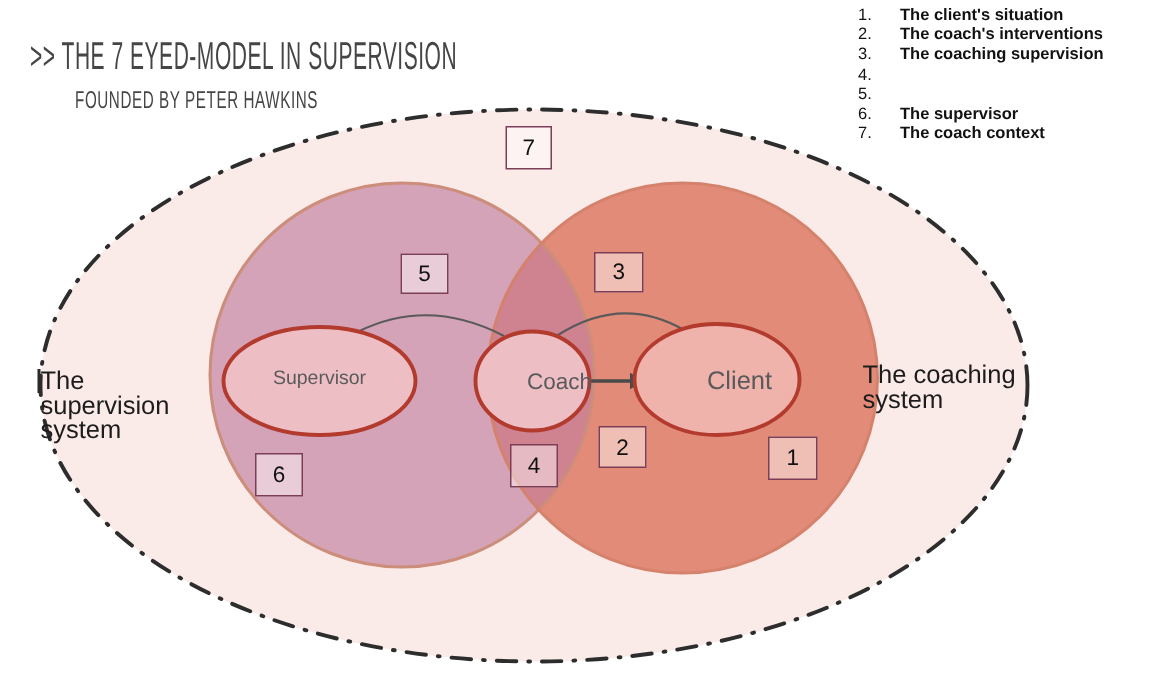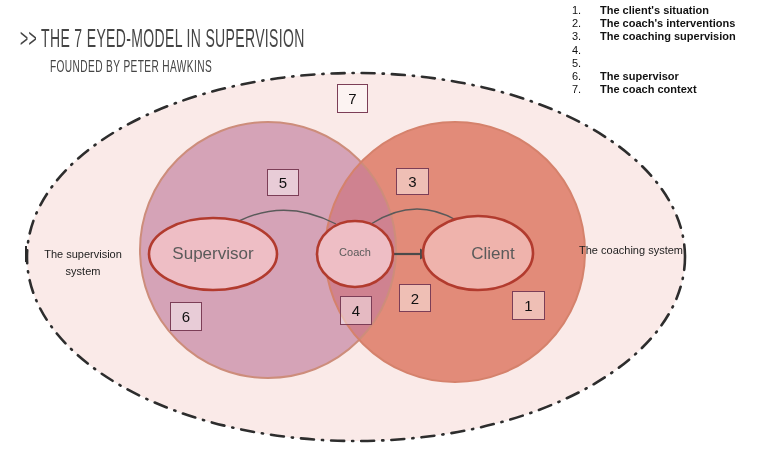--- a/index.html
+++ b/index.html
@@ -41,21 +41,21 @@
   .legend-row { display:flex; }
   .legend-num { flex:0 0 28px; }
   .legend-text { width:152px;font-weight:bold; }
 
   .badge {
     position:absolute; display:flex; align-items:center; justify-content:center;
     background:rgba(255,255,255,0.45); border:1.5px solid var(--badge-border);
     font-size:15px; color:#111; box-sizing:border-box;
   }
   .node-label { position:absolute; color:#5a5a5a; text-align:center; }
-  .sys-label  { position:absolute; color:#1c1c1c; font-size:11px; line-height:16.5px; text-align:center; }
+  .sys-label  { position:absolute; color:#1c1c1c; font-size:17px; line-height:16.5px; text-align:left; }
   .cursor { position:absolute; left:25px; top:246px; width:2px; height:16px; background:#2a2a2a; }
 </style>
 </head>
 <body>
 
 <div class="stage" data-name="slide-canvas">
 
   <svg class="venn" width="768" height="450" viewBox="0 0 768 450" data-name="venn-diagram">
     <defs>
       <clipPath id="lensClip">
@@ -112,22 +112,22 @@
       <span class="legend-num" data-name="legend-item-number">7.</span>
       <span class="legend-text" data-name="legend-item-text">The coach context</span>
     </div>
   </div>
 
   <div class="cursor" data-name="text-cursor"></div>
 
   <div class="sys-label" style="left:27px; top:246px; width:112px;" data-name="supervision-system-label">The supervision system</div>
   <div class="sys-label" style="left:575px; top:242px; width:112px;" data-name="coaching-system-label">The coaching system</div>
 
-  <div class="node-label" style="left:153px; top:244px; width:120px; font-size:17px;" data-name="supervisor-label">Supervisor</div>
-  <div class="node-label" style="left:315px; top:246px; width:80px; font-size:11px;" data-name="coach-label">Coach</div>
+  <div class="node-label" style="left:153px; top:244px; width:120px; font-size:13px;" data-name="supervisor-label">Supervisor</div>
+  <div class="node-label" style="left:333px; top:246px; width:80px; font-size:15px;" data-name="coach-label">Coach</div>
   <div class="node-label" style="left:453px; top:244px; width:80px; font-size:17px;" data-name="client-label">Client</div>
 
   <div class="badge" style="left:337px; top:84px;  width:31px; height:29px;" data-name="badge-7">7</div>
   <div class="badge" style="left:267px; top:169px; width:32px; height:27px;" data-name="badge-5">5</div>
   <div class="badge" style="left:396px; top:168px; width:33px; height:27px;" data-name="badge-3">3</div>
   <div class="badge" style="left:170px; top:302px; width:32px; height:29px;" data-name="badge-6">6</div>
   <div class="badge" style="left:340px; top:296px; width:32px; height:29px;" data-name="badge-4">4</div>
   <div class="badge" style="left:399px; top:284px; width:32px; height:28px;" data-name="badge-2">2</div>
   <div class="badge" style="left:512px; top:291px; width:33px; height:29px;" data-name="badge-1">1</div>
 

